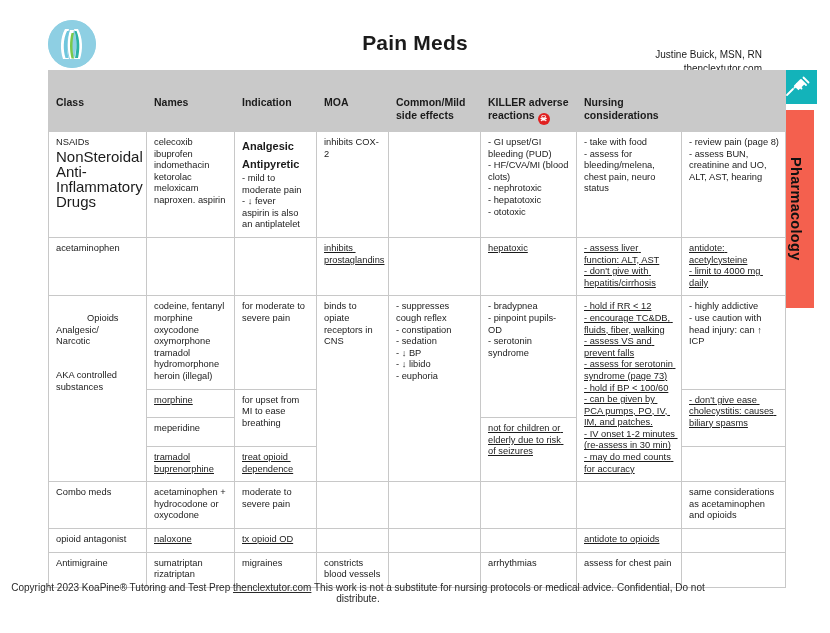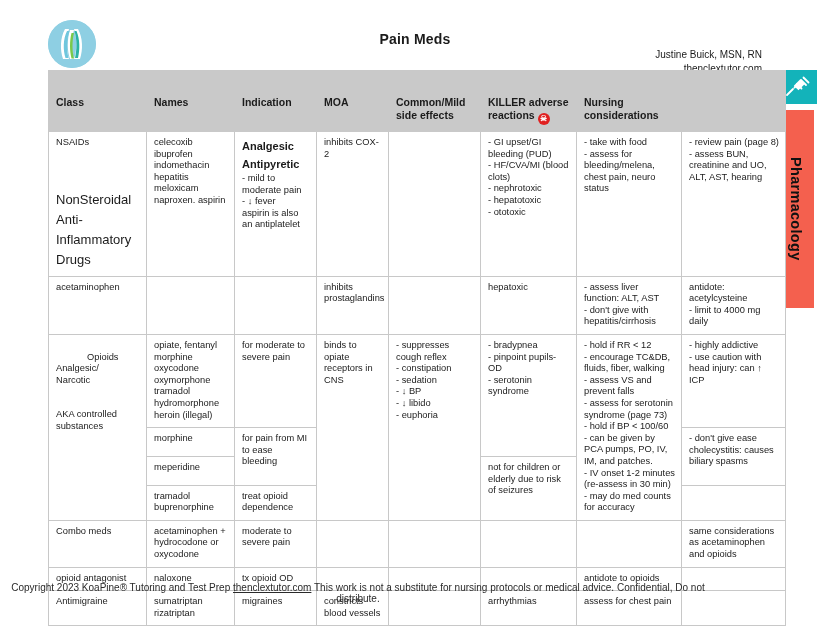--- a/index.html
+++ b/index.html
@@ -30,21 +30,21 @@
     background: #8ecfe3;
     overflow: hidden;
   }
   .logo svg { display: block; }
 
   .doc-title {
     position: absolute;
     left: 0; top: 31px;
     width: 830px;
     text-align: center;
-    font-size: 14px;
+    font-size: 21px;
     font-weight: bold;
     color: #1b1b1b;
     letter-spacing: 0.2px;
   }
   .attrib {
     position: absolute;
     right: 68px; top: 48px;
     text-align: right;
     font-size: 10px;
     color: #1b1b1b;
@@ -94,31 +94,30 @@
   .col-extra  { width: 104px; }
 
   td.classcell {
     background: #eaeaea;
     font-weight: bold;
     font-size: 10.2px;
     line-height: 12.4px;
   }
   td.classcell .sub {
     font-weight: normal;
-    font-size: 13px;
-    line-height: 20px;
+    font-size: 15px;
+    line-height: 15px;
     display: block;
-    margin-top: 41px;
   }
   td.classcell .aka {
     font-weight: normal;
     display: block;
     margin-top: 11px;
   }
-  td.shaded { background: #eaeaea; }
+  td.shaded { background: #eaeaea; text-decoration: underline; }
   .bold { font-weight: bold; font-size: 11px; line-height: 18px; display:block;}
   .sp { white-space: pre-wrap; }
 
   
   .skull-badge {
     display: inline-block;
     width: 12px; height: 12px;
     border-radius: 50%;
     background: #e02020;
     color: #ffffff;
@@ -241,21 +240,21 @@
       <tbody>
 
         <tr>
           <td class="classcell">
             <span>NSAIDs</span>
             <span class="sub">NonSteroidal Anti-Inflammatory Drugs</span>
           </td>
           <td class="sp">celecoxib
 ibuprofen
 indomethacin
-hepatitis
+ketorolac
 meloxicam
 naproxen. aspirin</td>
           <td>
             <span class="bold">Analgesic Antipyretic</span>
             <span class="sp">- mild to moderate pain
 - ↓ fever
 aspirin is also an antiplatelet</span>
           </td>
           <td class="sp">inhibits COX-2</td>
           <td class="sp"></td>
@@ -283,21 +282,21 @@
 - limit to 4000 mg daily</td>
         </tr>
 
         <tr>
           <td class="classcell sp" rowspan="4">
             <span class="sp">Opioids
 Analgesic/
 Narcotic</span>
             <span class="aka sp">AKA controlled substances</span>
           </td>
-          <td class="sp">opiate, fentanyl
+          <td class="sp">codeine, fentanyl
 morphine
 oxycodone
 oxymorphone
 tramadol
 hydromorphone
 heroin (illegal)</td>
           <td class="sp">for moderate to severe pain</td>
           <td class="sp" rowspan="4">binds to opiate receptors in CNS</td>
           <td class="sp" rowspan="4">- suppresses cough reflex
 - constipation
@@ -314,21 +313,21 @@
 - assess for serotonin syndrome (page 73)
 - hold if BP &lt; 100/60
 - can be given by PCA pumps, PO, IV, IM, and patches.
 - IV onset 1-2 minutes (re-assess in 30 min)
 - may do med counts for accuracy</td>
           <td class="sp">- highly addictive
 - use caution with head injury: can ↑ ICP</td>
         </tr>
         <tr>
           <td class="shaded sp">morphine</td>
-          <td class="sp" rowspan="2">for pain from MI to ease bleeding</td>
+          <td class="sp" rowspan="2">for upset from MI to ease breathing</td>
           <td class="shaded sp" rowspan="2">- don't give ease cholecystitis: causes biliary spasms</td>
         </tr>
         <tr>
           <td class="sp">meperidine</td>
           <td class="shaded sp" rowspan="2">not for children or elderly due to risk of seizures</td>
         </tr>
         <tr>
           <td class="shaded sp">tramadol
 buprenorphine</td>
           <td class="shaded sp">treat opioid dependence</td>

